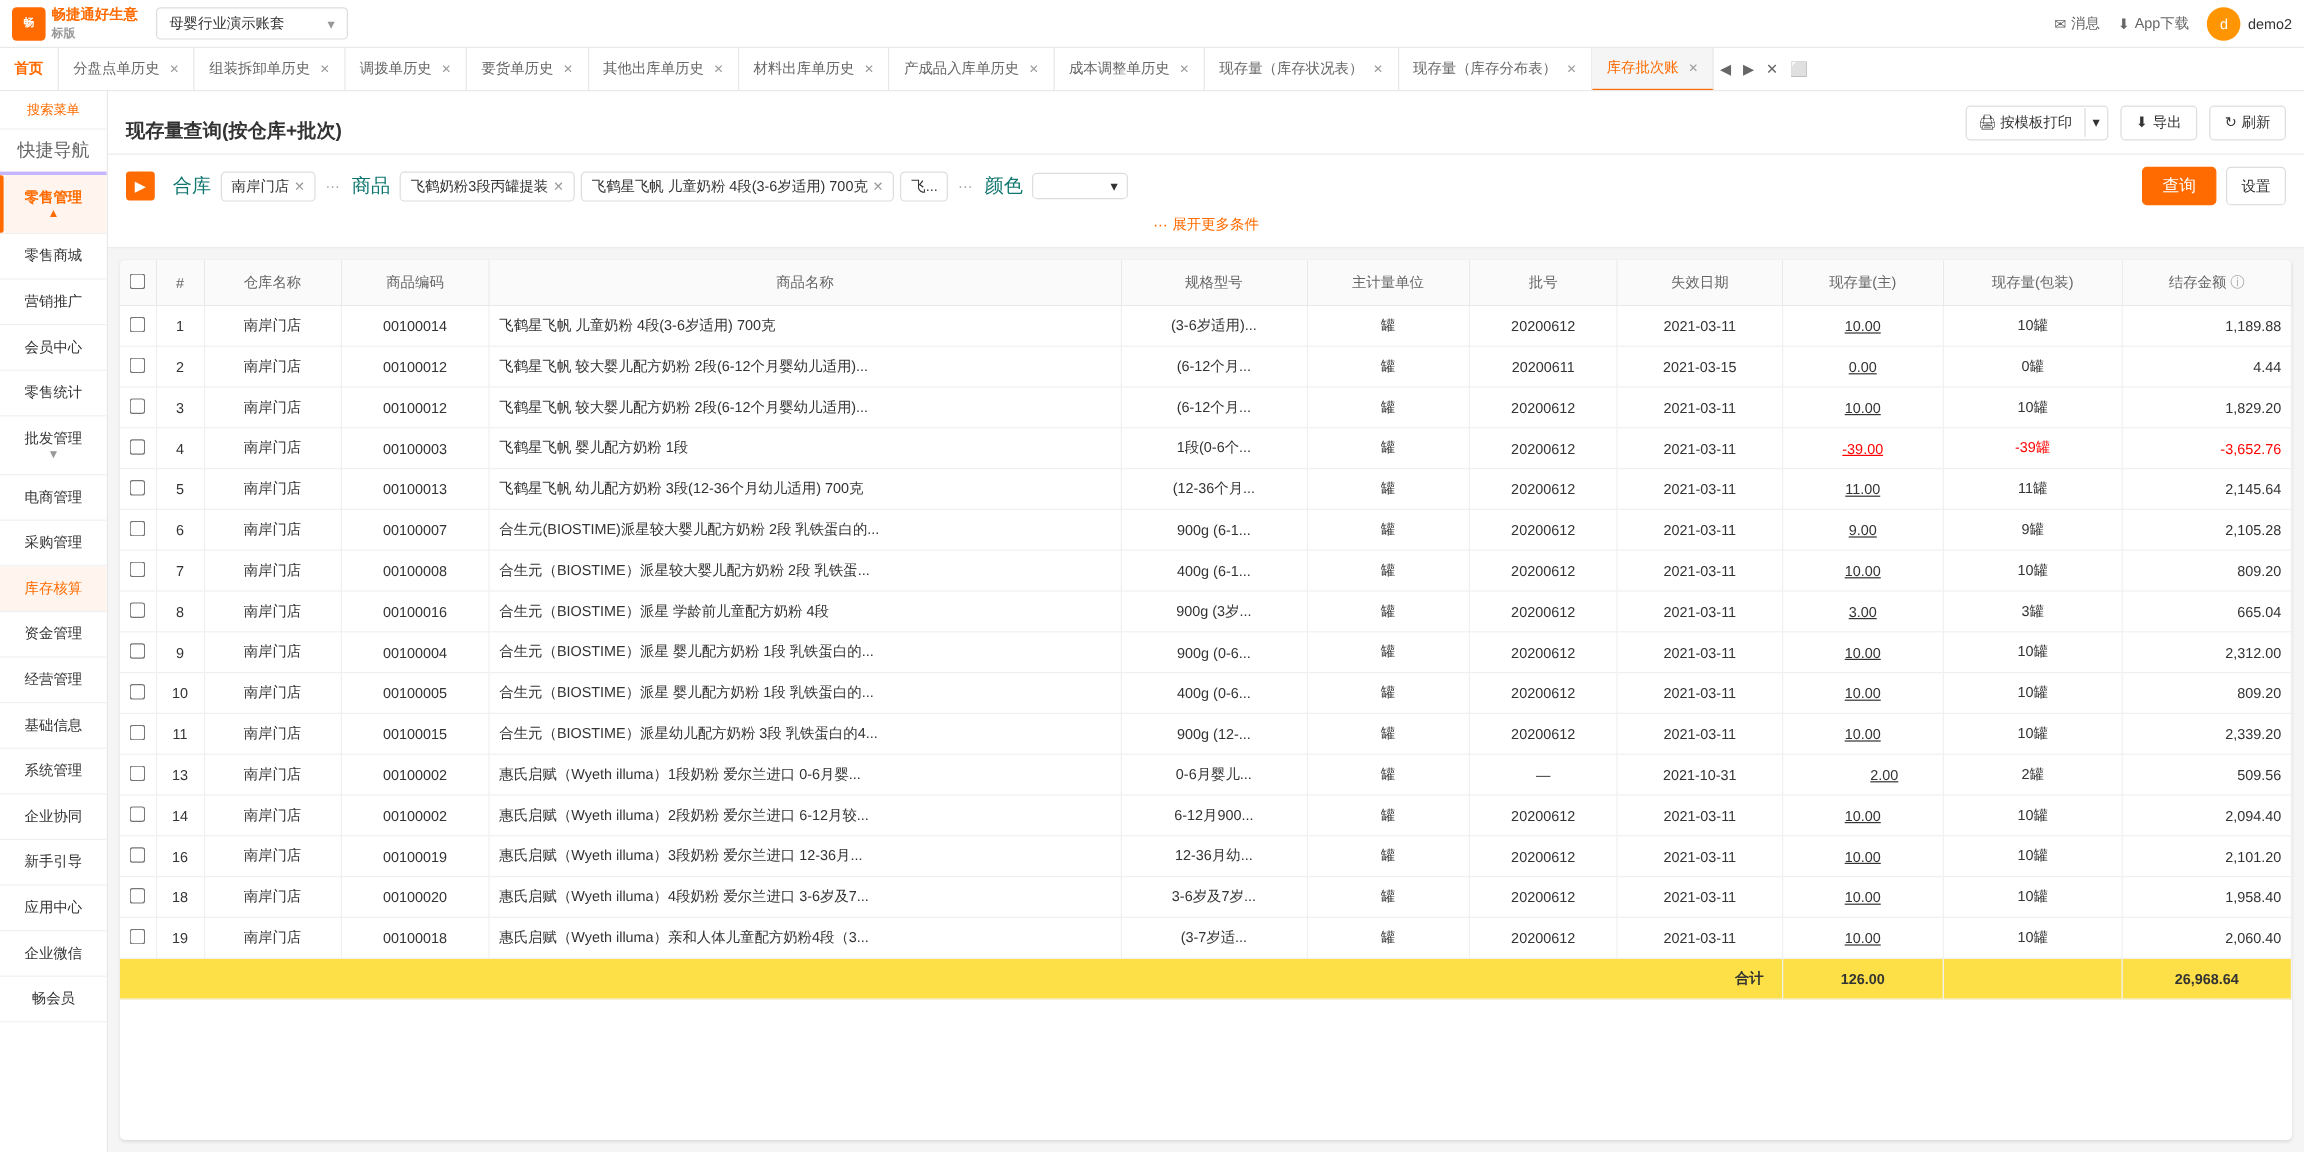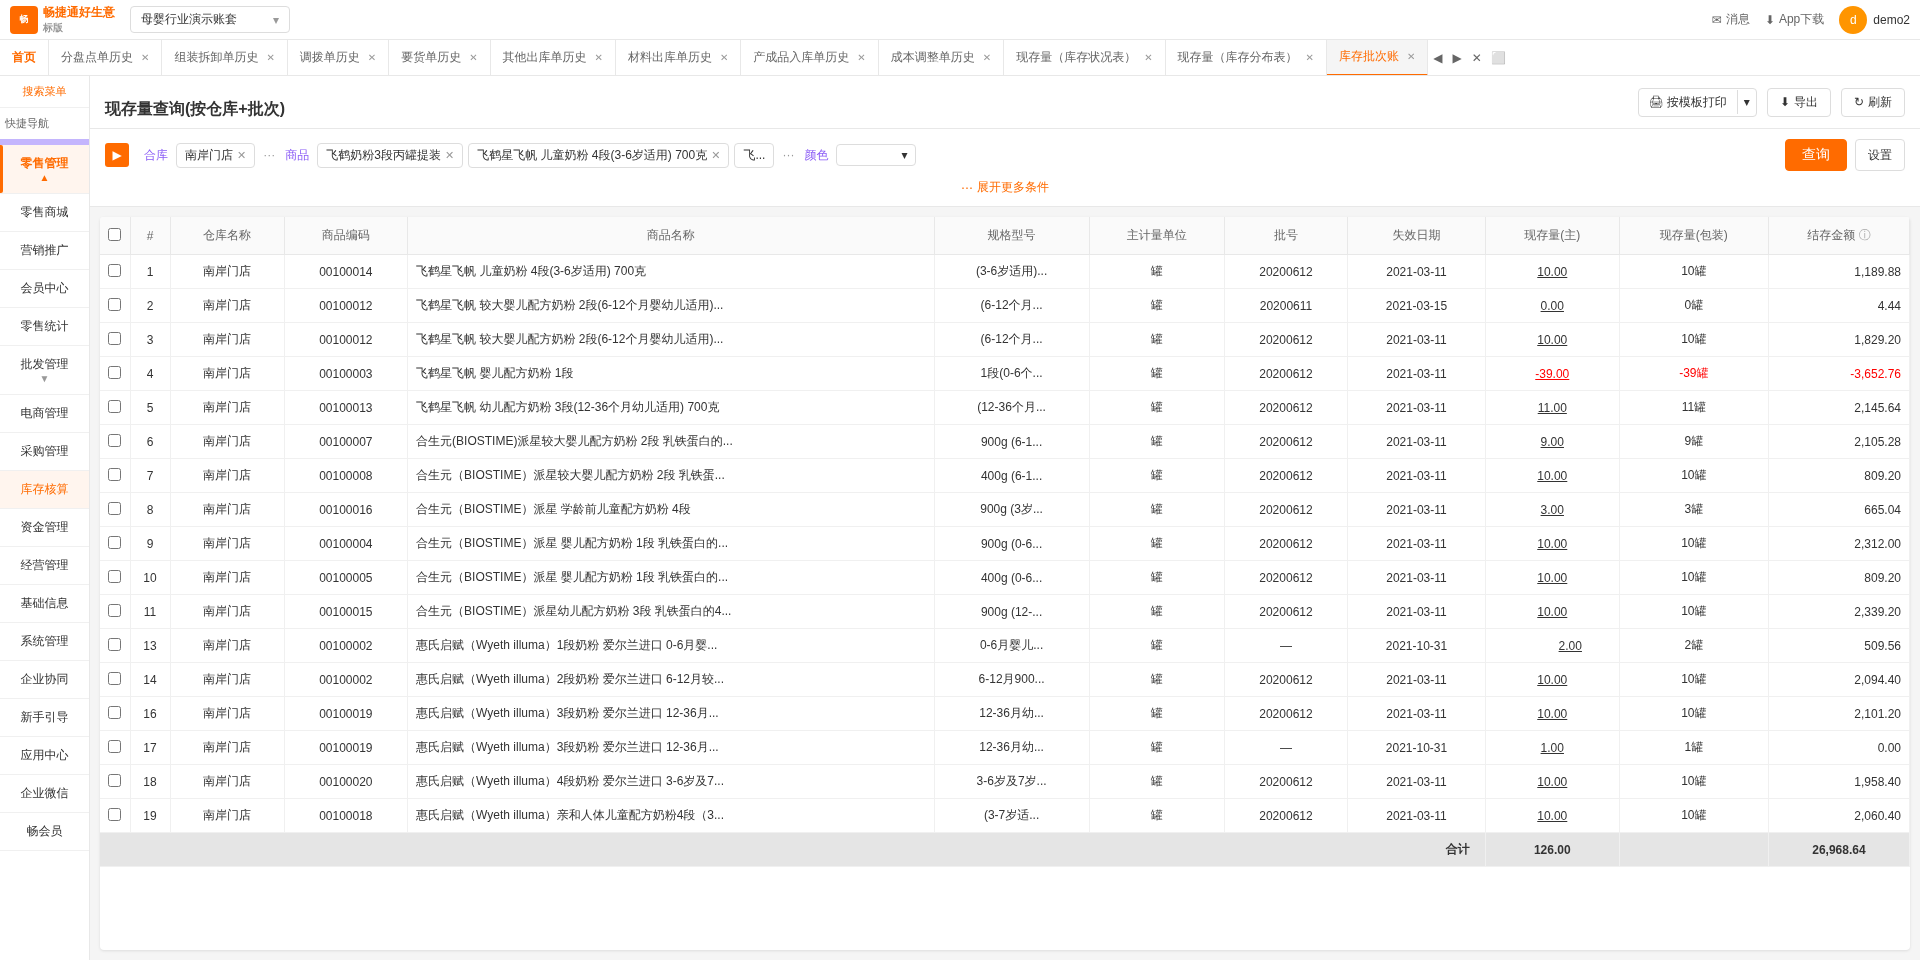--- a/index.html
+++ b/index.html
@@ -22,59 +22,59 @@
     .tab-item.home { color: #ff6b00; font-weight: bold; }
     .tab-close { font-size: 10px; color: #999; cursor: pointer; margin-left: 3px; }
     .tab-nav { display: flex; align-items: center; padding: 0 5px; cursor: pointer; color: #666; }
 
     
     .main-layout { display: flex; height: calc(100vh - 76px); }
 
     
     .sidebar { width: 90px; background: #fff; border-right: 1px solid #e8e8e8; display: flex; flex-direction: column; overflow-y: auto; }
     .sidebar-search { padding: 8px 5px; font-size: 11px; color: #ff6b00; text-align: center; cursor: pointer; border-bottom: 1px solid #f0f0f0; }
-    .sidebar-quick { padding: 8px 5px; font-size: 11px; color: #666; text-align: left; cursor: pointer; border-bottom: 6px solid #c4b5fd; }
+    .sidebar-quick { padding: 8px 5px; font-size: 15px; color: #666; text-align: center; cursor: pointer; border-bottom: 3px solid #c4b5fd; }
     .sidebar-item { padding: 10px 5px; font-size: 12px; color: #333; text-align: center; cursor: pointer; border-bottom: 1px solid #f0f0f0; position: relative; }
     .sidebar-item.active { background: #fff5ee; color: #ff6b00; }
     .sidebar-item.active::left { position: absolute; left: 0; top: 0; bottom: 0; width: 3px; background: #ff6b00; }
     .sidebar-item-active-bar { position: absolute; left: 0; top: 0; bottom: 0; width: 3px; background: #ff6b00; border-radius: 0 2px 2px 0; }
 
     
     .content { flex: 1; display: flex; flex-direction: column; overflow: hidden; background: #f5f5f5; }
 
     
     .page-header { background: #fff; padding: 8px 15px; display: flex; align-items: center; justify-content: space-between; border-bottom: 1px solid #e8e8e8; }
     .page-title { font-size: 16px; font-weight: bold; color: #333; margin-top: 15px; }
     .page-actions { display: flex; align-items: center; gap: 10px; }
     .btn { padding: 5px 12px; border-radius: 4px; cursor: pointer; font-size: 12px; border: 1px solid #ddd; background: #fff; color: #333; display: flex; align-items: center; gap: 4px; }
     .btn-orange { background: #ff6b00; color: white; border-color: #ff6b00; padding: 6px 16px; font-size: 14px; }
     .btn-default { background: #fff; color: #333; border: 1px solid #ddd; }
 
     
     .filter-area { background: #fff; padding: 10px 15px; border-bottom: 1px solid #e8e8e8; }
     .filter-row { display: flex; align-items: center; gap: 10px; flex-wrap: wrap; }
     .filter-group { display: flex; align-items: center; gap: 8px; }
-    .filter-label { font-size: 12px; color: #8b5cf6; white-space: nowrap; }
+    .filter-label { font-size: 16px; color: #0f766e; white-space: nowrap; }
     .filter-tags { display: flex; align-items: center; gap: 5px; flex-wrap: wrap; }
     .filter-tag { display: flex; align-items: center; background: #fff; border: 1px solid #ddd; border-radius: 4px; padding: 3px 8px; font-size: 12px; gap: 4px; }
     .filter-tag-close { color: #999; cursor: pointer; font-size: 11px; }
     .filter-dots { color: #999; cursor: pointer; }
     .expand-btn { display: flex; align-items: center; gap: 4px; color: #ff6b00; cursor: pointer; font-size: 12px; margin: 8px auto 0; width: fit-content; }
     .color-dropdown { display: flex; align-items: center; border: 1px solid #ddd; border-radius: 4px; padding: 3px 8px; font-size: 12px; min-width: 80px; gap: 4px; cursor: pointer; }
 
     
     .table-container { flex: 1; overflow: auto; background: #fff; margin: 10px; border-radius: 4px; box-shadow: 0 1px 3px rgba(0,0,0,0.1); }
     table { width: 100%; border-collapse: collapse; font-size: 12px; }
     thead { position: sticky; top: 0; background: #fafafa; z-index: 10; }
     th { padding: 10px 8px; text-align: center; border-bottom: 1px solid #e8e8e8; border-right: 1px solid #e8e8e8; color: #666; font-weight: normal; white-space: nowrap; background: #fafafa; }
     td { padding: 8px 8px; text-align: center; border-bottom: 1px solid #f0f0f0; border-right: 1px solid #f0f0f0; color: #333; white-space: nowrap; }
     .td-left { text-align: left; }
     .col-check { width: 30px; }
     .col-no { width: 40px; }
-    .total-row td { background: #e5e5e5; font-weight: bold; }
+    .total-row td { background: #fde047; font-weight: bold; }
     .total-row td:first-child { text-align: right; padding-right: 10px; }
 
     
     ::-webkit-scrollbar { width: 6px; height: 6px; }
     ::-webkit-scrollbar-thumb { background: #ccc; border-radius: 3px; }
     ::-webkit-scrollbar-track { background: #f5f5f5; }
     .settings-btn { padding: 5px 12px; border-radius: 4px; cursor: pointer; font-size: 12px; border: 1px solid #ddd; background: #fff; color: #333; }
   </style>
 </head>
 <body>
@@ -491,34 +491,20 @@
       <td>12-36月幼...</td>
       <td>罐</td>
       <td>20200612</td>
       <td>2021-03-11</td>
       <td style=""><span style="text-decoration:underline;cursor:pointer;">10.00</span></td>
       <td style="">10罐</td>
       <td style="text-align:right;padding-right:8px;">2,101.20</td>
     </tr>
             <tr>
       <td class="col-check"><input type="checkbox" style=""></td>
-      <td class="col-no">17</td>
-      <td>南岸门店</td>
-      <td>00100019</td>
-      <td class="td-left" style="max-width:300px;overflow:hidden;text-overflow:ellipsis;">惠氏启赋（Wyeth illuma）3段奶粉 爱尔兰进口 12-36月...</td>
-      <td>12-36月幼...</td>
-      <td>罐</td>
-      <td>—</td>
-      <td>2021-10-31</td>
-      <td style=""><span style="text-decoration:underline;cursor:pointer;">1.00</span></td>
-      <td style="">1罐</td>
-      <td style="text-align:right;padding-right:8px;">0.00</td>
-    </tr>
-            <tr>
-      <td class="col-check"><input type="checkbox" style=""></td>
       <td class="col-no">18</td>
       <td>南岸门店</td>
       <td>00100020</td>
       <td class="td-left" style="max-width:300px;overflow:hidden;text-overflow:ellipsis;">惠氏启赋（Wyeth illuma）4段奶粉 爱尔兰进口 3-6岁及7...</td>
       <td>3-6岁及7岁...</td>
       <td>罐</td>
       <td>20200612</td>
       <td>2021-03-11</td>
       <td style=""><span style="text-decoration:underline;cursor:pointer;">10.00</span></td>
       <td style="">10罐</td>

